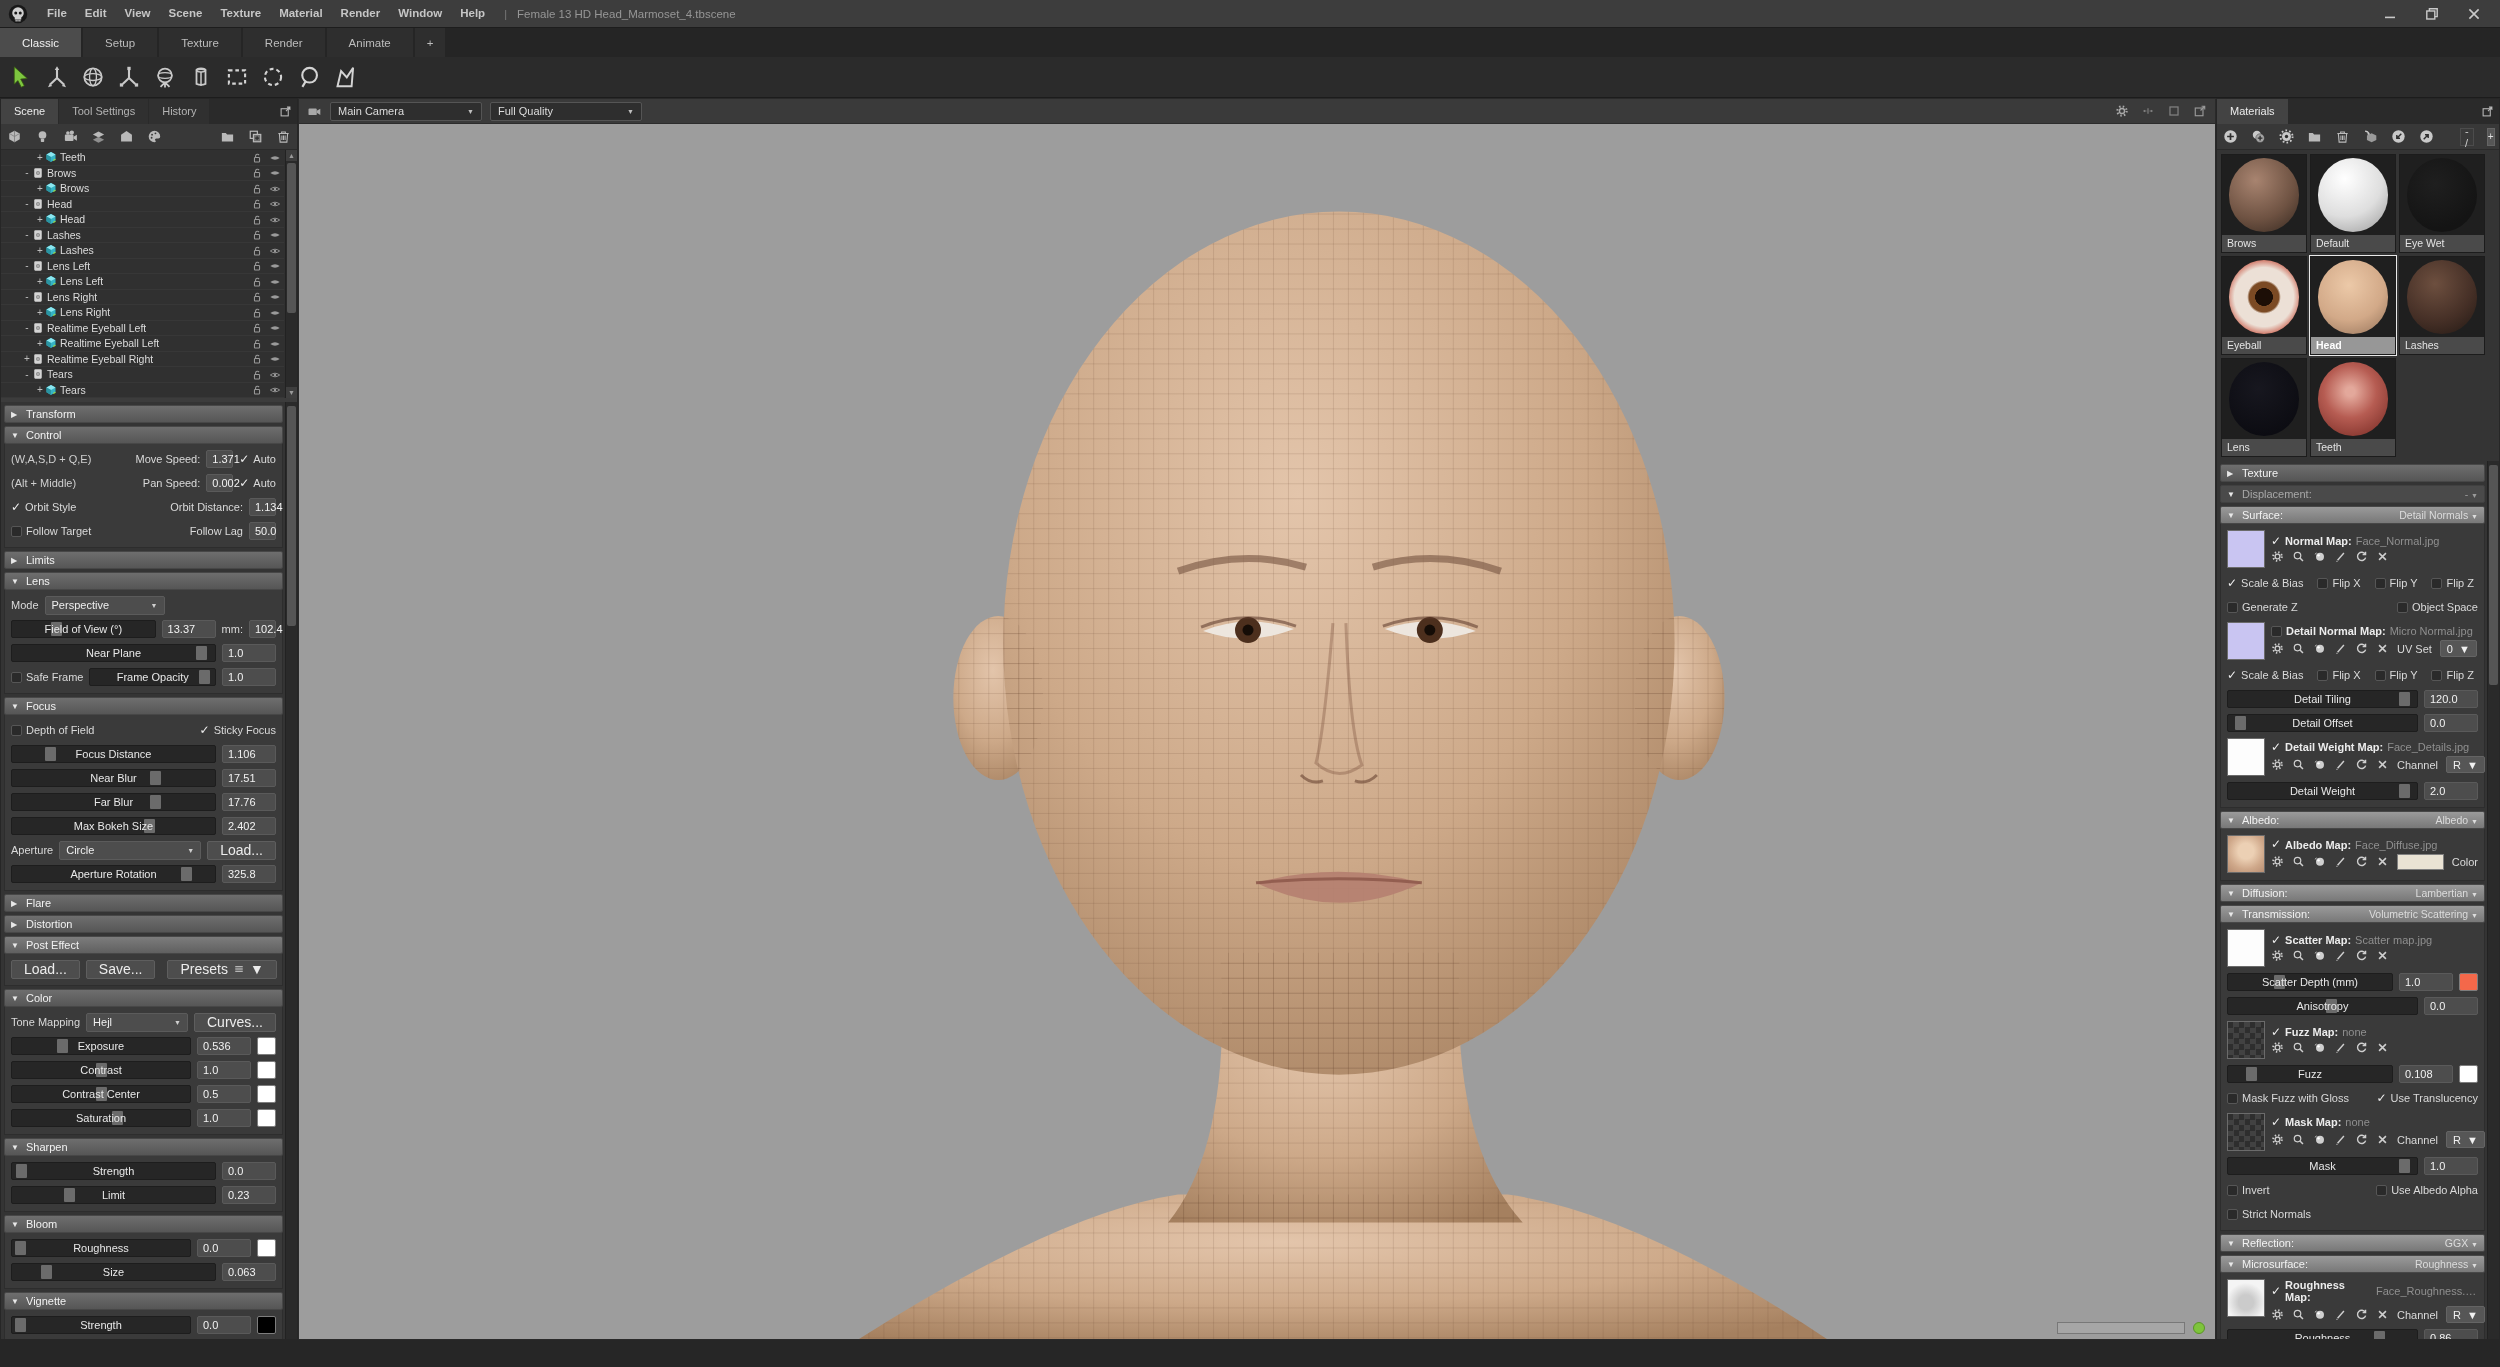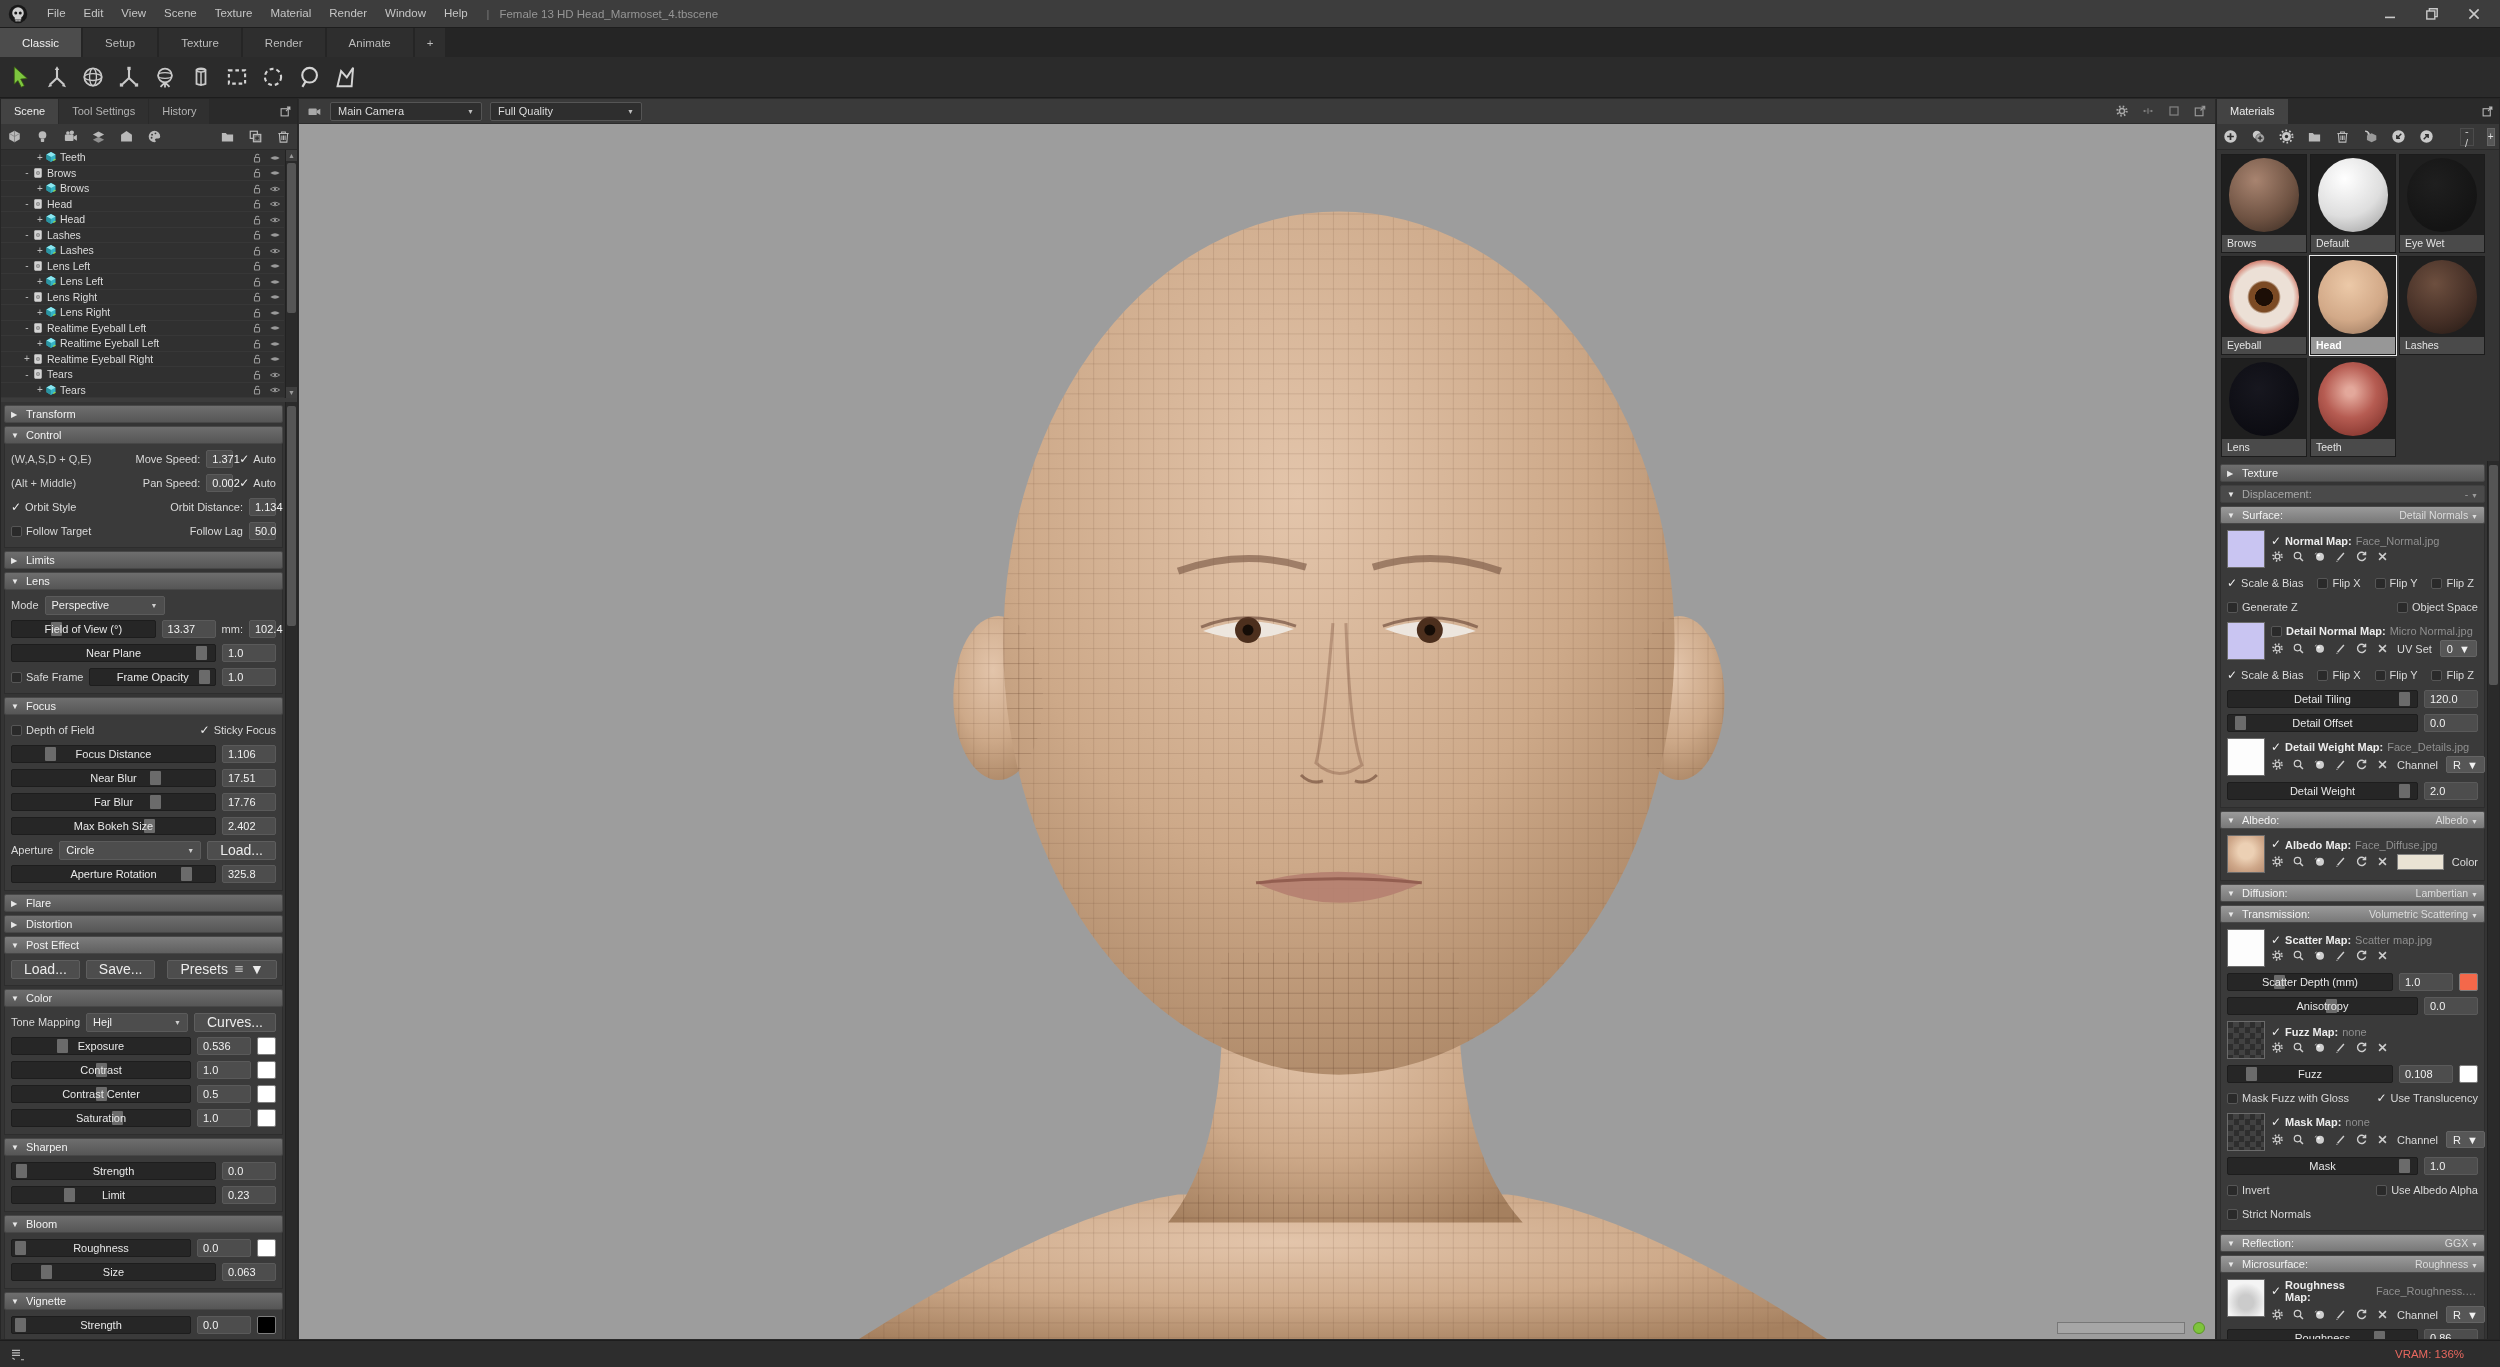--- a/index.html
+++ b/index.html
@@ -155,21 +155,21 @@
 <div id="app">
 
   <div id="titlebar">
     <span class="logo" id="logo-slot"><svg class="ic" width="20" height="20" viewBox="0 0 16 16" xmlns="http://www.w3.org/2000/svg">
           <circle cx="8" cy="8" r="7.4" fill="#181818"></circle>
           <path d="M8 2.6a4.6 4.6 0 0 0-4.6 4.6c0 1.8 1 3 2 3.6v1.6h5.2v-1.6c1-.6 2-1.8 2-3.6A4.6 4.6 0 0 0 8 2.6Z" fill="#cfcfcf"></path>
           <circle cx="6.2" cy="7.2" r="1.2" fill="#181818"></circle>
           <circle cx="9.8" cy="7.2" r="1.2" fill="#181818"></circle>
           <path d="M6.5 12.6v1.4 M8 12.6v1.4 M9.5 12.6v1.4" stroke="#cfcfcf" stroke-width="1"></path>
         </svg></span>
-    <nav id="menus" style="display: flex;">
+    <nav id="menus" style="display: flex; font-weight: bold;">
         <span class="menu-item">File</span>
         <span class="menu-item">Edit</span>
         <span class="menu-item">View</span>
         <span class="menu-item">Scene</span>
         <span class="menu-item">Texture</span>
         <span class="menu-item">Material</span>
         <span class="menu-item">Render</span>
         <span class="menu-item">Window</span>
         <span class="menu-item">Help</span>
       </nav>
@@ -1758,21 +1758,14 @@
             </div>
           </div>
           <div class="vscroll" style="position: absolute; top: 0px; right: 0px; bottom: 0px; width: 12px;">
             <div class="vthumb" style="top:4px;height:220px"></div>
           </div>
         </div>
     </aside>
 
   </div>
 
-  <div id="statusbar">
-    <span id="console-icon-slot"><svg class="ic" width="16" height="16" viewBox="0 0 16 16" xmlns="http://www.w3.org/2000/svg">
-          <path d="M2 4.4h8 M2 6.9h8 M2 9.4h8" stroke="#b9b9b9" stroke-width="1.3"></path>
-          <path d="M2.4 12l2.4 1.4 M11 13.8h3" stroke="#b9b9b9" stroke-width="1.1"></path>
-        </svg></span>
-    <span id="vram">VRAM: 136%</span>
-  </div>
 
 </div>
 
 </body></html>

